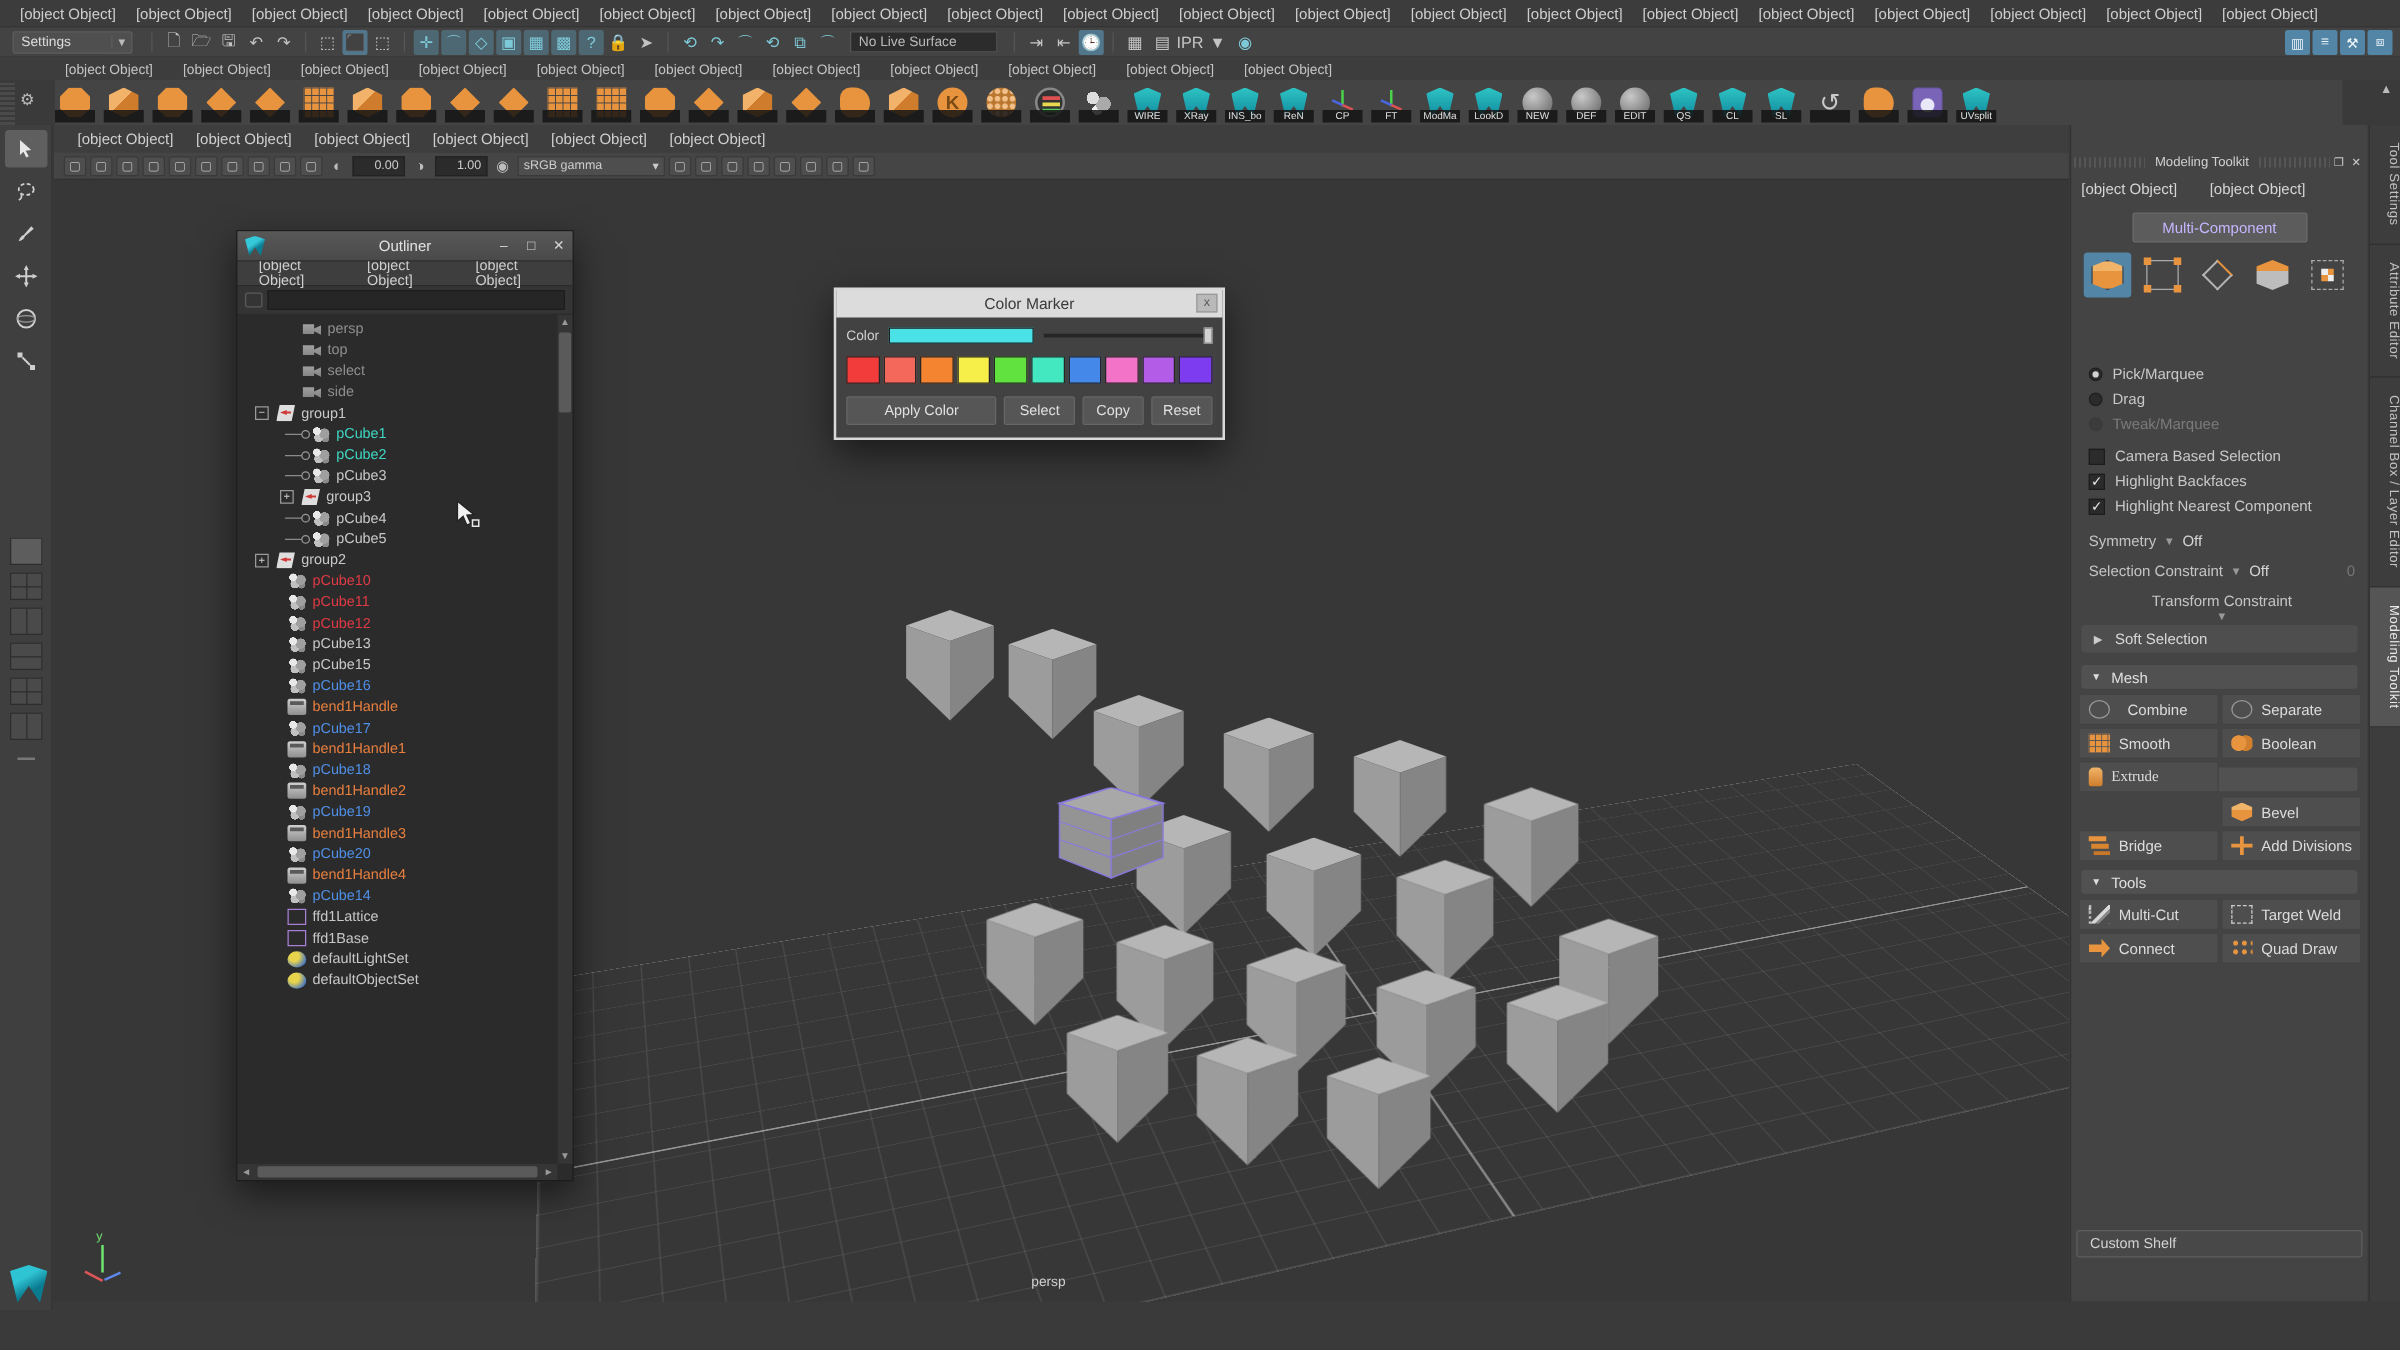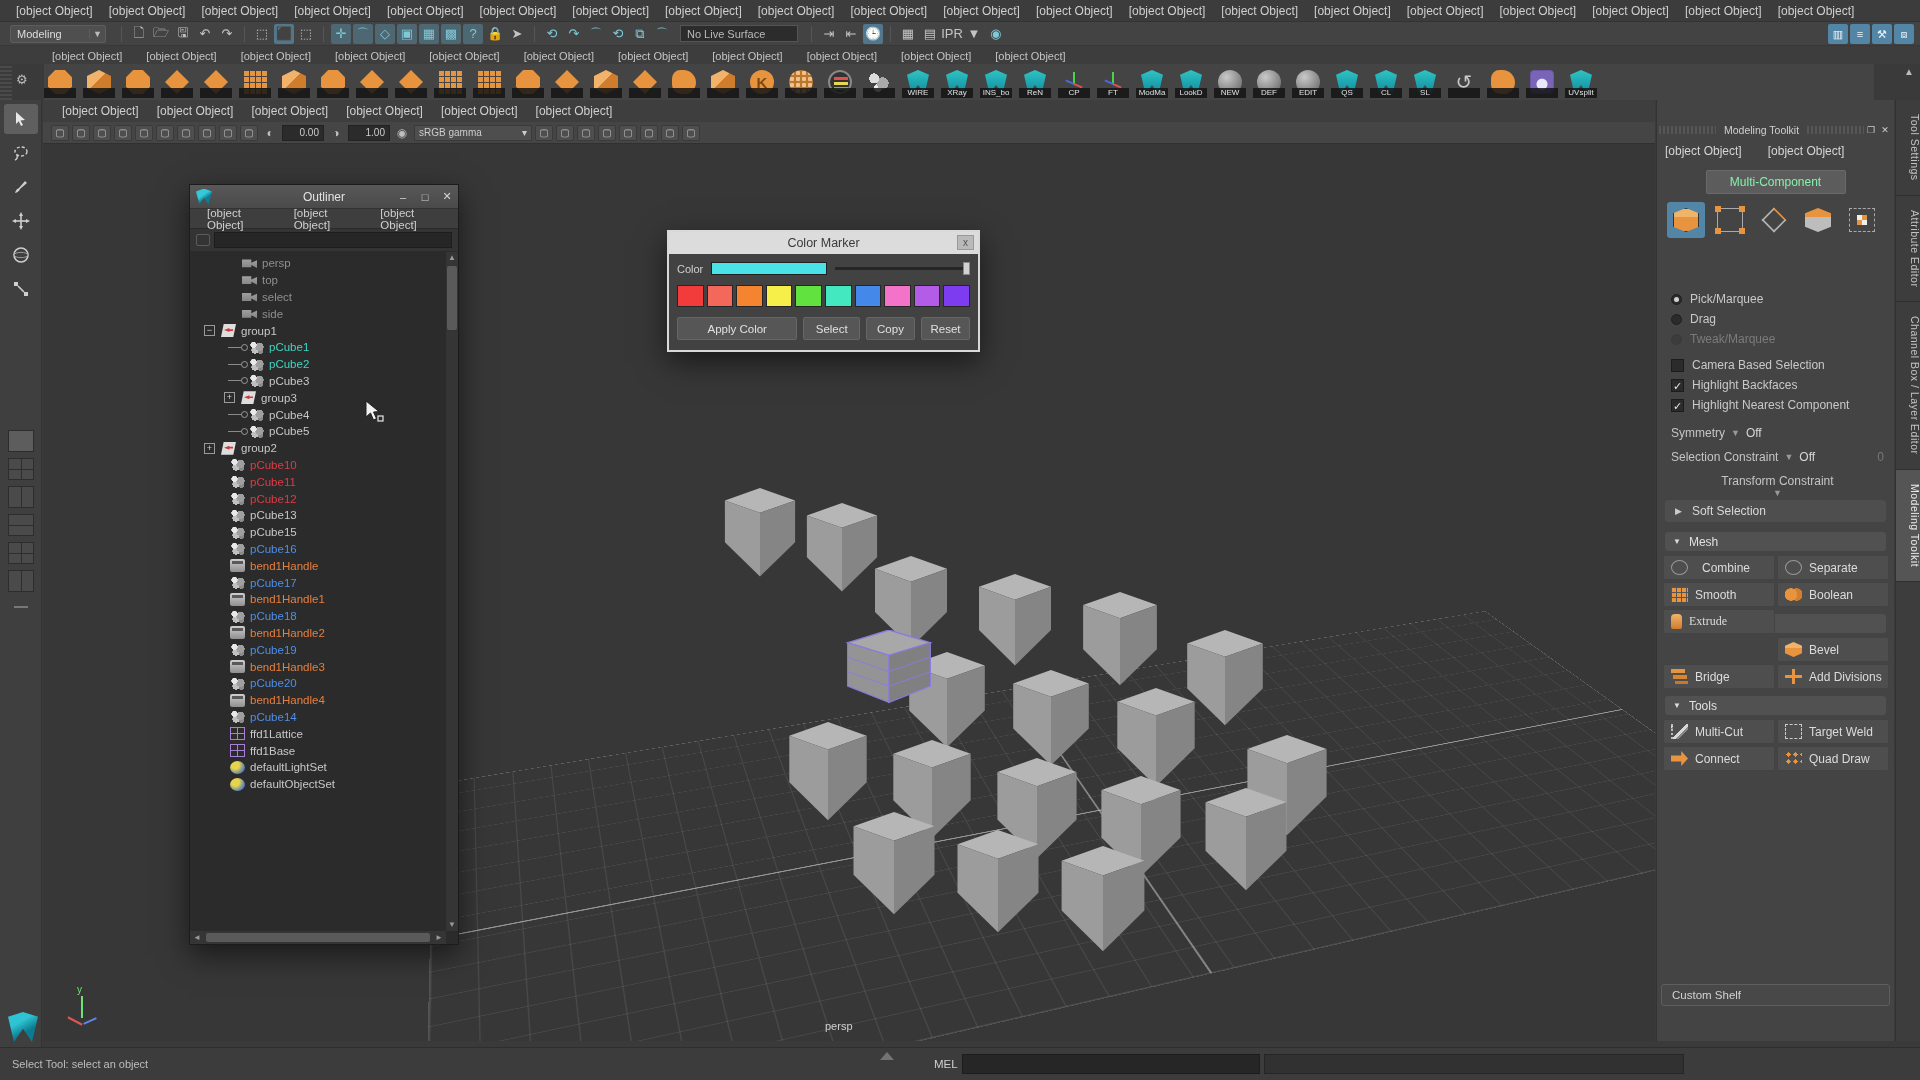--- a/index.html
+++ b/index.html
@@ -157,21 +157,21 @@
   .cm-btn { height:23px; background:#565656; border:1px solid #666; color:#e0e0e0; font-size:11.5px;
     display:flex; align-items:center; justify-content:center; border-radius:2px; }
   
   .mtk { position:absolute; left:1656px; top:100px; width:238px; height:941px; background:#444; border-left:1px solid #333; }
   .mtk-header { position:absolute; left:2px; right:2px; top:22px; height:16px; display:flex; align-items:center; }
   .mtk-header .dots { flex:1; height:8px; background:repeating-linear-gradient(90deg,#5a5a5a 0 2px,transparent 2px 4px); opacity:.8; }
   .mtk-header .ttl { padding:0 8px; font-size:10.5px; color:#cfcfcf; }
   .mtk-header .hbtn { width:14px; color:#ccc; font-size:9px; text-align:center; }
   .mtk-menus { position:absolute; left:8px; top:44px; display:flex; gap:26px; font-size:12px; color:#d5d5d5; }
   .mtk-mc { position:absolute; left:50%; transform:translateX(-50%); top:70px; width:140px; height:24px; background:#5c5c5c;
-    border:1px solid #6a6a6a; border-radius:2px; color:#86efac; font-size:12px; display:flex; align-items:center; justify-content:center; }
+    border:1px solid #6a6a6a; border-radius:2px; color:#c4b5fd; font-size:12px; display:flex; align-items:center; justify-content:center; }
   .mtk-modes { position:absolute; left:10px; top:102px; display:flex; gap:6px; }
   .mode-tile { width:38px; height:36px; border-radius:3px; display:flex; align-items:center; justify-content:center; }
   .mode-tile.active { background:#5285a6; }
   .mi { width:26px; height:24px; position:relative; }
   .mi-cube { background:linear-gradient(180deg,#f0b469 0 35%,#e8943f 35%); clip-path:polygon(50% 0,100% 22%,100% 78%,50% 100%,0 78%,0 22%); border:1px solid #333; }
   .mi-vertex { border:1px solid #aaa; }
   .mi-vertex:after { content:""; position:absolute; inset:-3px; background:
       linear-gradient(#e8943f 0 0) 0 0/6px 6px no-repeat, linear-gradient(#e8943f 0 0) 100% 0/6px 6px no-repeat,
       linear-gradient(#e8943f 0 0) 0 100%/6px 6px no-repeat, linear-gradient(#e8943f 0 0) 100% 100%/6px 6px no-repeat; }
   .mi-edge { width:22px; height:22px; border:2px solid #b5b5b5; transform:rotate(45deg) scale(.8); border-top-color:#e8943f; }
@@ -271,21 +271,21 @@
       <span class="mitem">[object Object]</span>
 
       <span class="mitem">[object Object]</span>
 
       <span class="mitem">[object Object]</span>
 
   </div>
 
   <div class="statusbar">
     <div class="modesel">
-      <span class="txt">Modeling</span>
+      <span class="txt">Settings</span>
       <span class="arr">▼</span>
     </div>
     <div class="tb-sep"></div>
 
       <div class="tb-ic">🗋</div>
 
       <div class="tb-ic">🗁</div>
 
       <div class="tb-ic">🖫</div>
 
@@ -1406,27 +1406,20 @@
       <div class="vtab">Tool Settings</div>
 
       <div class="vtab">Attribute Editor</div>
 
       <div class="vtab">Channel Box / Layer Editor</div>
 
       <div class="vtab active">Modeling Toolkit</div>
 
   </div>
 
-  <div class="bottombar">
-    <span class="help-text">Select Tool: select an object</span>
-    <div class="grip-tri"></div>
-    <span class="mel-lbl">MEL</span>
-    <div class="mel-input"></div>
-    <div class="mel-result"></div>
-  </div>
   <div class="maya-logo"></div>
 
   <div class="cursor">
     <svg width="22" height="24" viewBox="0 0 22 24">
       <polygon points="2,1 2,17 6.5,13 9.5,20 12.5,18.6 9.5,12 15,11.6" fill="#f2f2f2" stroke="#222" stroke-width="1"></polygon>
       <rect x="14" y="16" width="5" height="5" fill="none" stroke="#e8e8e8" stroke-width="1.2"></rect>
     </svg>
   </div>
 
 </div>

